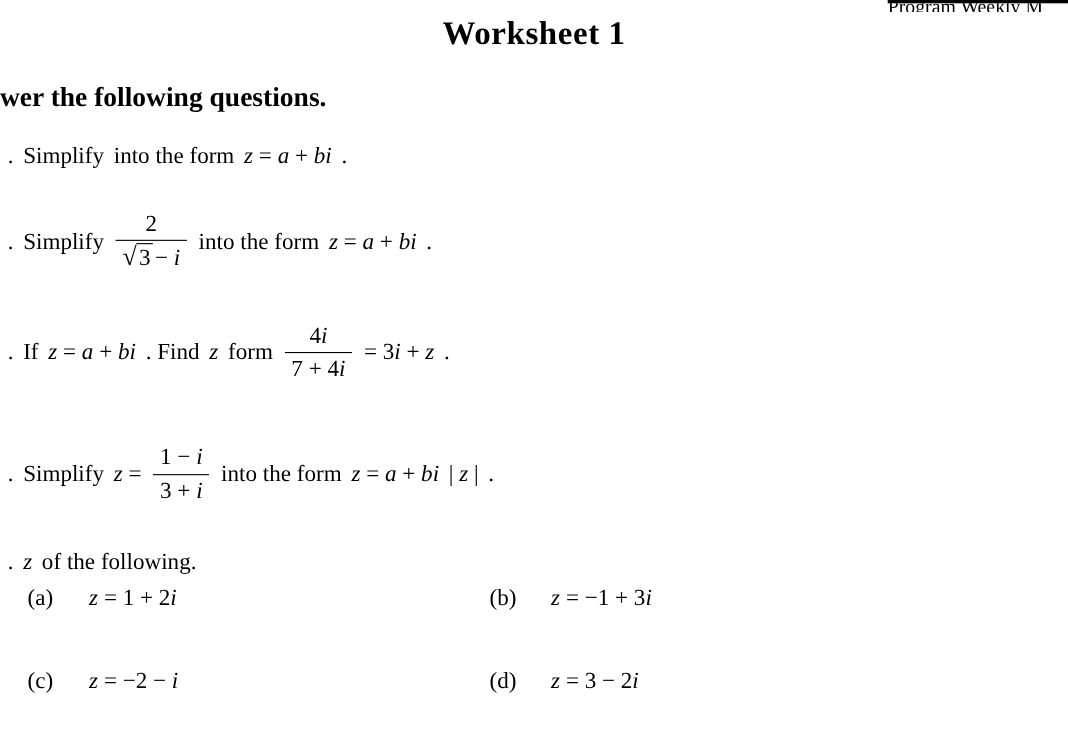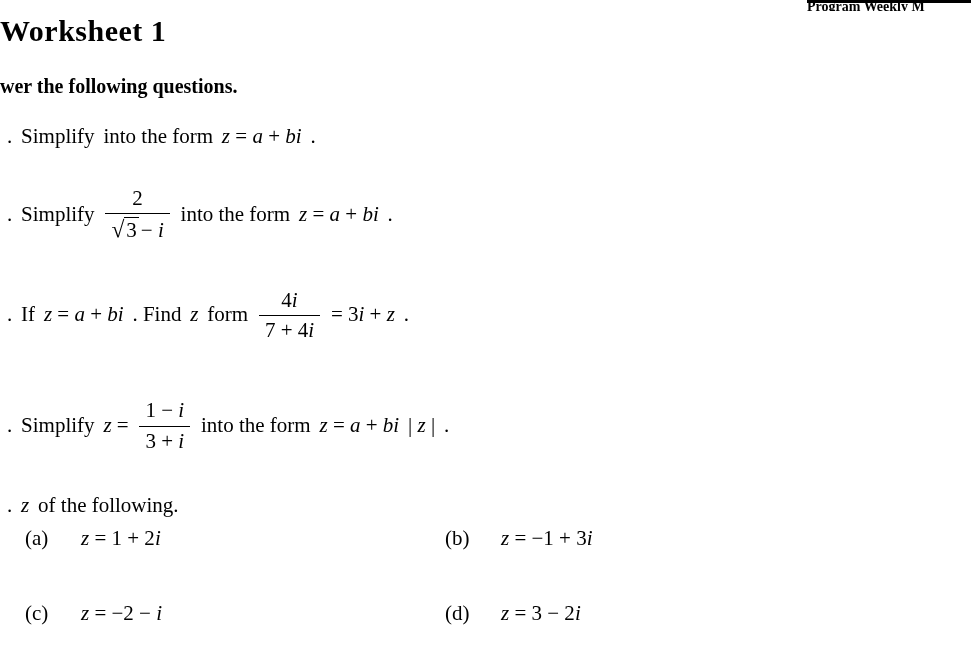--- a/index.html
+++ b/index.html
@@ -13,36 +13,36 @@
   }
   .header-frag {
     position: absolute;
     top: 0; right: 0;
     width: 164px; height: 11px;
     border-top: 3px solid #000;
     overflow: hidden;
   }
   .header-frag .frag-text {
     display: block;
-    font-weight: bold;
-    font-size: 14px;
+    font-weight: normal;
+    font-size: 18px;
     line-height: 13px;
     margin-top: -3px;
     white-space: nowrap;
   }
   .title {
     margin-top: 14px;
-    text-align: left;
+    text-align: center;
     font-size: 30px;
     font-weight: bold;
     letter-spacing: 0.5px;
   }
   .instruction {
     margin-top: 27px;
-    font-size: 20px;
+    font-size: 25px;
     font-weight: bold;
   }
   .q {
     display: flex;
     align-items: center;
     gap: 0.42em;
     font-size: 21px;
     padding-left: 7px;
     white-space: nowrap;
   }

